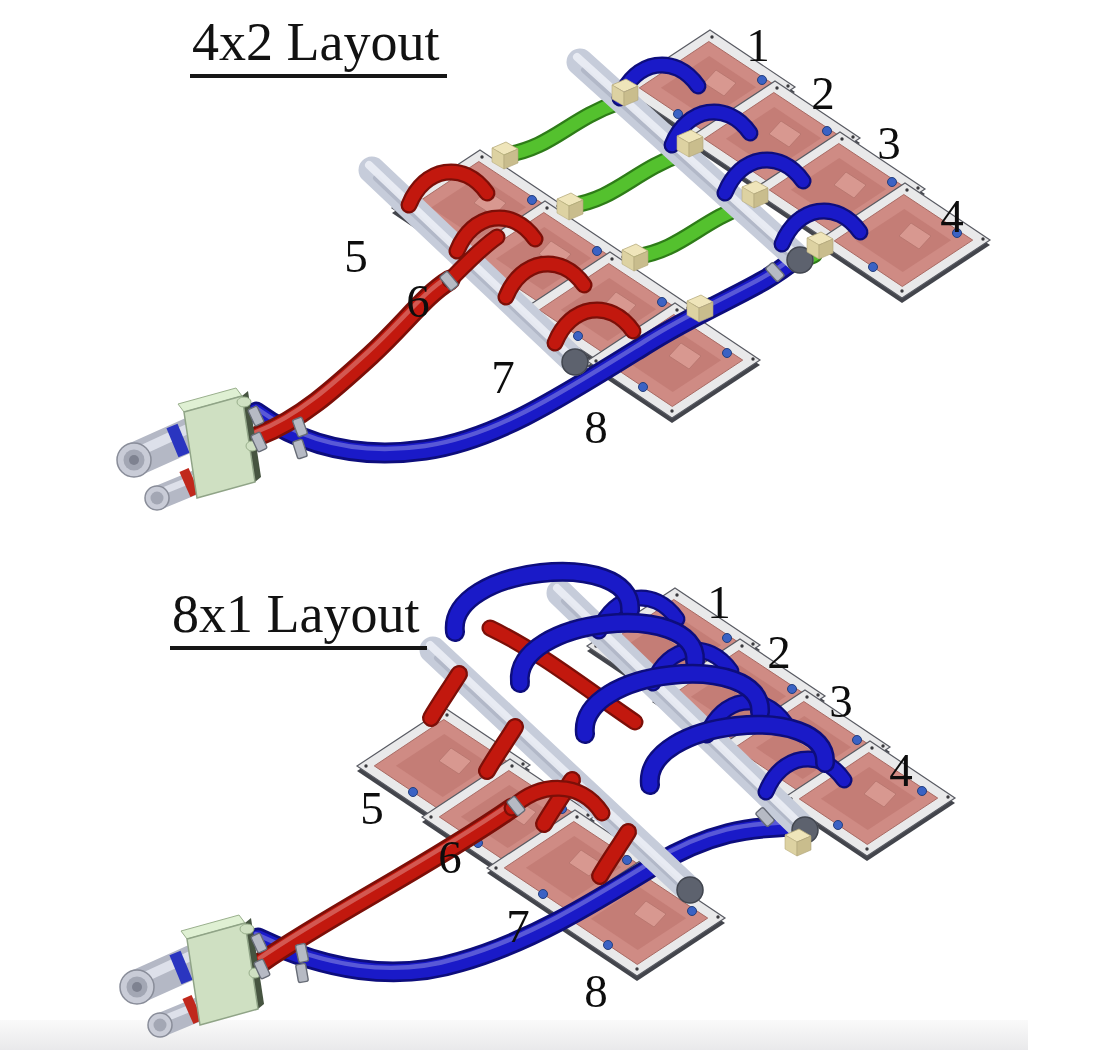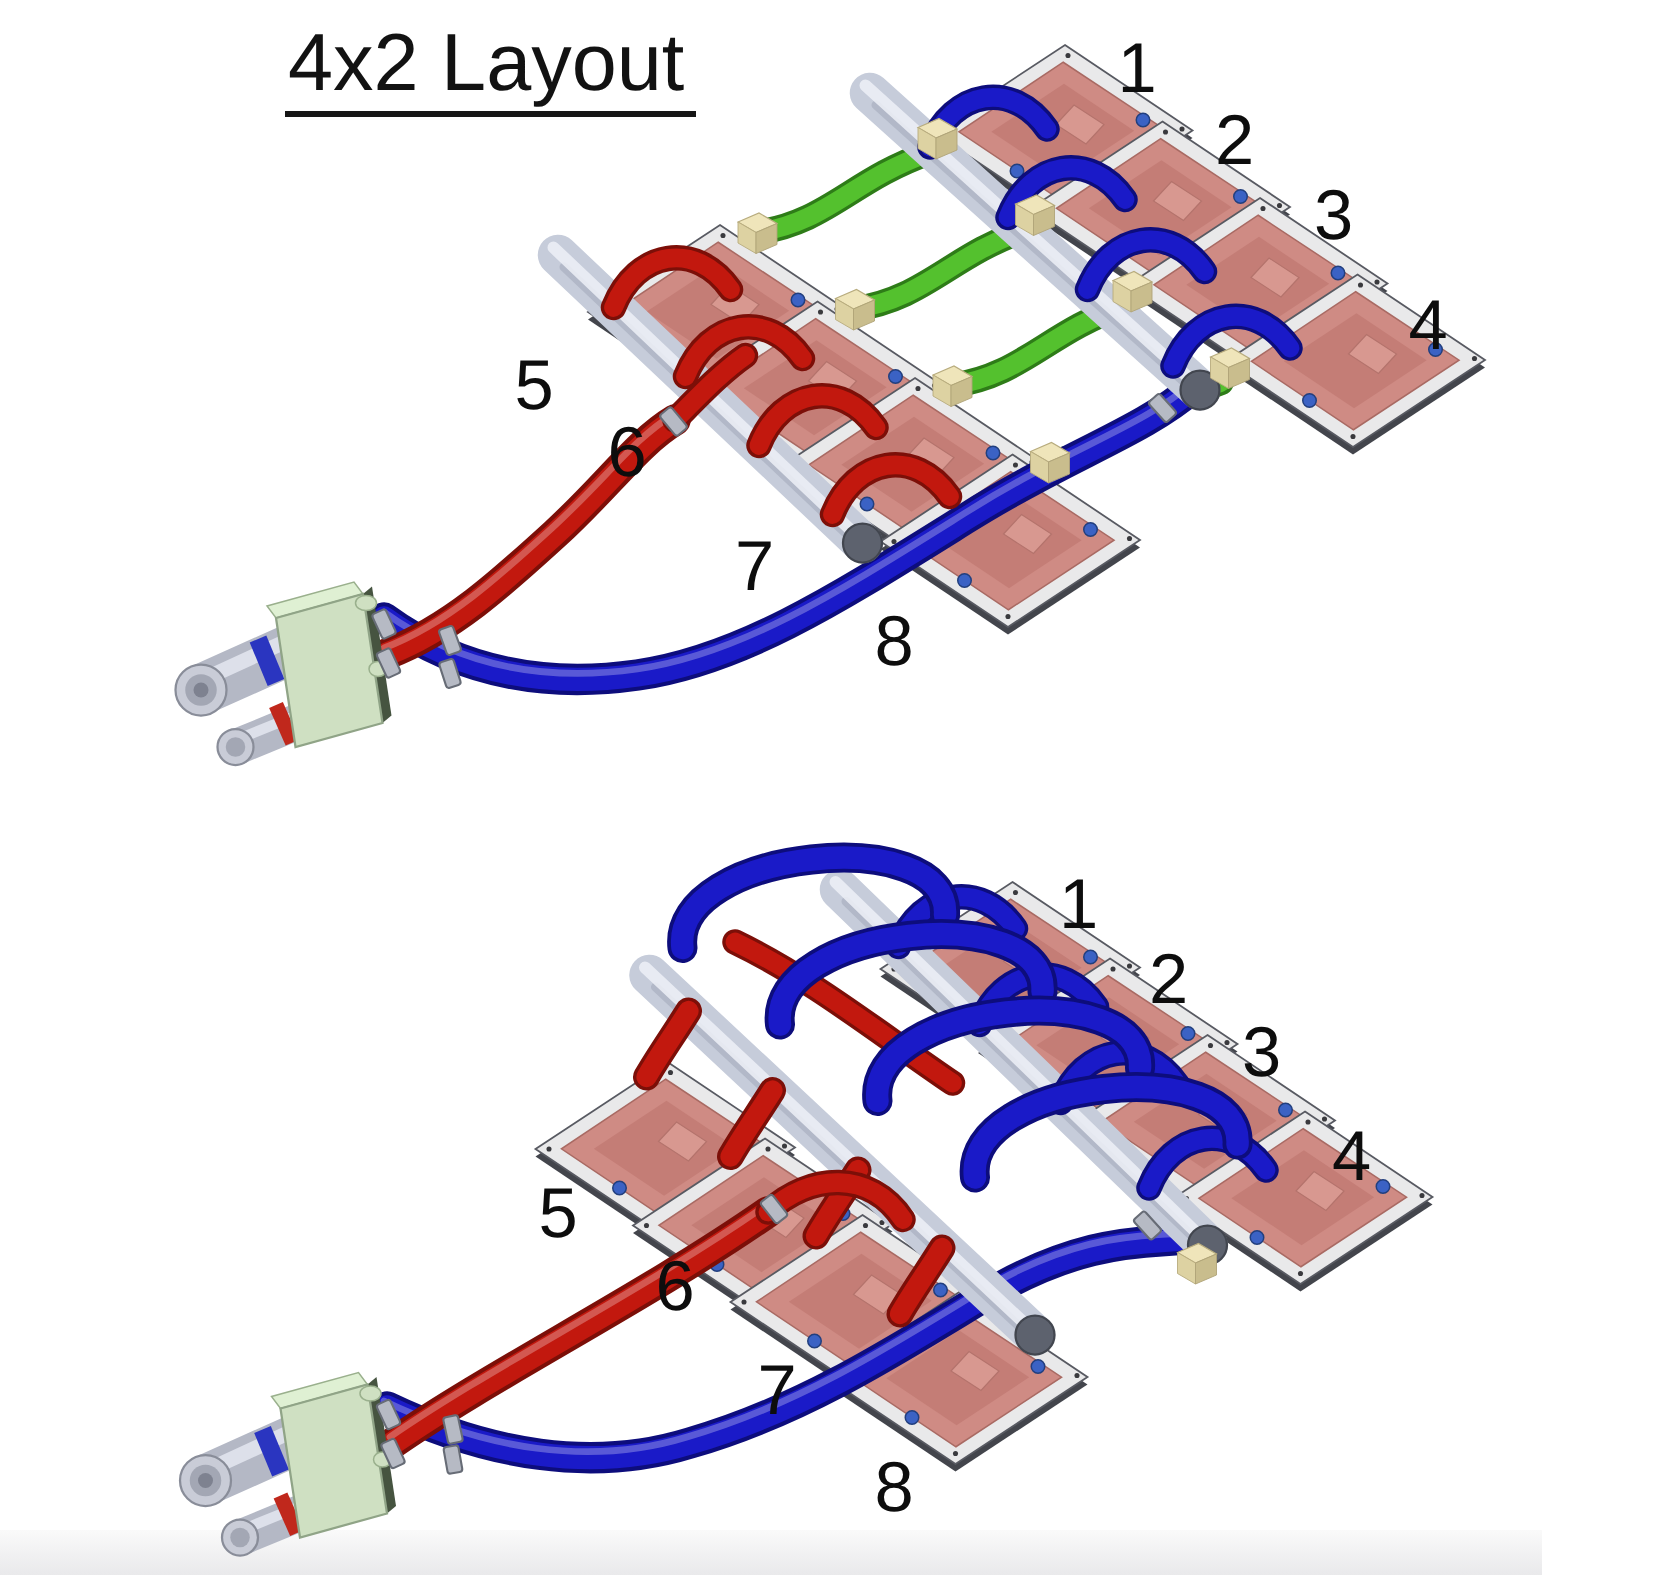--- a/index.html
+++ b/index.html
@@ -1,17 +1,17 @@
 <!DOCTYPE html>
 <html style="--supply-hose: #c2180e; --return-hose: #1a1ac8; --crossover-hose: #54c12e; --manifold: #c6ccda; --plate-top: #cf8b84; --plate-base: #e9e9ea; --conn-body: #cfe0c2; --conn-blue: #2a35c0; --conn-red: #c0281c;"><head>
 <meta charset="utf-8">
 <style>
   html,body{margin:0;padding:0;background:#ffffff;}
   .stage{position:relative;width:1028px;height:1050px;background:#ffffff;overflow:hidden;
-         font-family:Liberation Sans, sans-serif;}
+         font-family:Liberation Serif, serif;}
   .bottom-band{position:absolute;left:0;top:1020px;width:1120px;height:30px;
                background:linear-gradient(#fafafa,#e9e9eb);}
   svg{position:absolute;left:0;top:0;}
 
   .title{position:absolute;font-size:54px;line-height:1.05;color:#121212;
          border-bottom:4px solid #161616;padding:0 8px 3px 2px;white-space:nowrap;}
   .num{position:absolute;font-size:47px;color:#0d0d0d;transform:translate(-50%,-50%);
        white-space:nowrap;}
 
   
@@ -304,20 +304,21 @@
         <use href="#clampSym" transform="translate(302,973) rotate(-10)"></use>
         <use href="#clampSym" transform="translate(516,806) rotate(-38)"></use>
         <use href="#clampSym" transform="translate(765,817) rotate(-42)"></use>
       </g>
 
       <use href="#connSym" transform="translate(3,527)"></use>
     </g>
   </svg>
 
   <div class="title" style="left:190px;top:14px;">4x2 Layout</div>
+  <div class="title" style="left:170px;top:586px;">8x1 Layout</div>
 
   <span class="num" style="left:758px;top:45px;">1</span>
   <span class="num" style="left:823px;top:93px;">2</span>
   <span class="num" style="left:889px;top:143px;">3</span>
   <span class="num" style="left:952px;top:216px;">4</span>
   <span class="num" style="left:356px;top:256px;">5</span>
   <span class="num" style="left:418px;top:301px;">6</span>
   <span class="num" style="left:503px;top:377px;">7</span>
   <span class="num" style="left:596px;top:427px;">8</span>
 

